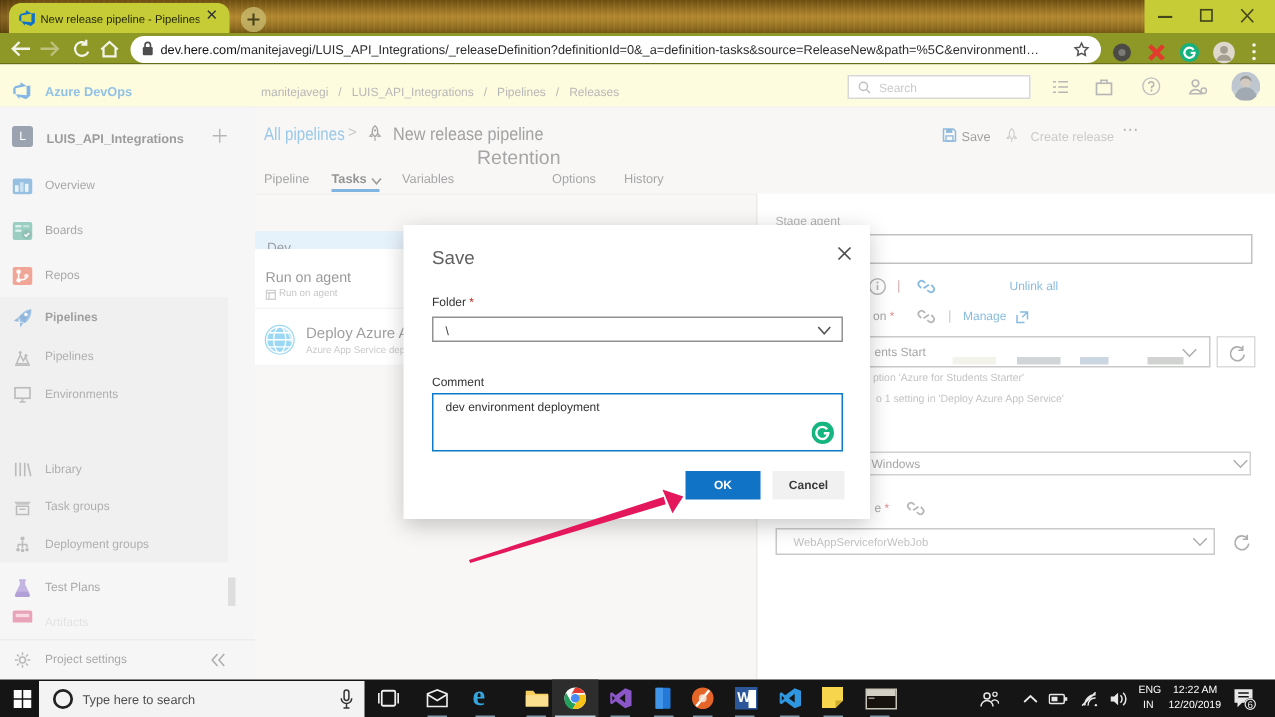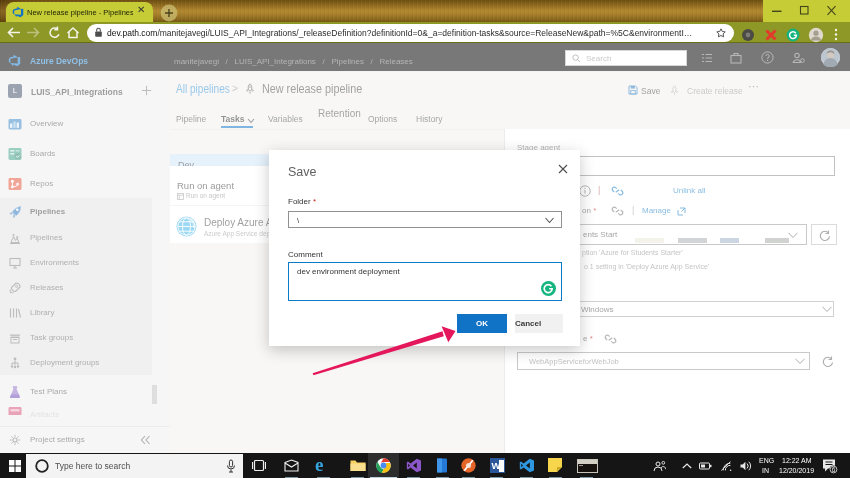--- a/index.html
+++ b/index.html
@@ -16,21 +16,21 @@
 #winbtns{top:0;left:763px;width:87px;height:22px;background:#c6cc35;}
 #tab{top:2px;left:6px;width:147px;height:20px;background:#c6cc35;border-radius:8px 8px 0 0;}
 #tabtitle{left:27px;top:7.5px;font-size:7.5px;color:#23270a;white-space:nowrap;width:106px;overflow:hidden;}
 #tabx{left:137px;top:3.5px;font-size:10px;color:#333;}
 #toolbar{top:22px;left:0;width:850px;height:21px;background:#8d9826;border-bottom:1px solid #666f16;box-sizing:border-box;}
 #omnibox{top:23.5px;left:87px;width:647px;height:18px;background:#fff;border-radius:9px;}
 #urltext{left:107px;top:28px;font-size:8.5px;color:#2b2b2b;white-space:nowrap;}
 
 
 #app{top:43px;left:0;width:850px;height:410px;background:#fff;overflow:hidden;}
-#apphdr{top:0;left:0;width:850px;height:29px;background:#000000;border-bottom:1px solid #e8e8e8;box-sizing:border-box;}
+#apphdr{top:0;left:0;width:850px;height:29px;background:#fef9c3;border-bottom:1px solid #e8e8e8;box-sizing:border-box;}
 #sidebar{top:29px;left:0;width:170px;height:381px;background:#efefef;}
 #navsec{position:absolute;top:126px;left:0;width:152px;height:177px;background:#e2e2e2;}
 .navitem{position:absolute;left:0;width:152px;height:26px;}
 .navitem .ic{position:absolute;left:8px;top:50%;margin-top:-7px;width:14px;height:14px;}
 .navitem .lb{position:absolute;left:30px;top:50%;margin-top:-5px;font-size:8px;color:#595959;}
 .navitem .lbs{position:absolute;left:30px;top:50%;margin-top:-5px;font-size:8px;color:#696969;}
 #content{top:29px;left:170px;width:680px;height:381px;background:#f1f0ef;}
 #rightpanel{position:absolute;left:334px;top:57px;width:346px;height:324px;background:#fff;border-left:1px solid #dcdcdc;box-sizing:border-box;}
 #overlay{top:0px;left:0;width:850px;height:410px;background:rgba(255,255,255,.47);}
 
@@ -72,21 +72,21 @@
   <path d="M20 10.5 H9 M13 6 l-4.5 4.5 4.5 4.5" stroke="#f3f4e8" stroke-width="1.6" fill="none"></path>
   <path d="M27 10.5 H38 M34 6 l4.5 4.5 -4.5 4.5" stroke="#f3f4e8" stroke-width="1.6" fill="none" opacity=".45"></path>
   <path d="M57.5 7 a4.6 4.6 0 1 0 1.4 5.4 M57.5 4.5 v3.2 h-3.2" stroke="#f3f4e8" stroke-width="1.5" fill="none"></path>
   <path d="M67.5 11 l5.5-5 5.5 5 M69 10 v5.5 h8 v-5.5" stroke="#f3f4e8" stroke-width="1.5" fill="none"></path>
 </svg>
 <div id="omnibox" class="abs"></div>
 <svg class="abs" style="top:27px;left:94px" width="9" height="11" viewBox="0 0 9 11">
   <rect x="1.2" y="4.4" width="6.6" height="5.4" rx="0.8" fill="#4d4d4d"></rect>
   <path d="M2.7 4.4 V3 a1.8 1.8 0 0 1 3.6 0 v1.4" stroke="#4d4d4d" stroke-width="1.1" fill="none"></path>
 </svg>
-<div id="urltext" class="abs"><b style="font-weight:normal;color:#111">dev.path.com</b>/manitejavegi/LUIS_API_Integrations/_releaseDefinition?definitionId=0&amp;_a=definition-tasks&amp;source=ReleaseNew&amp;path=%5C&amp;environmentI…</div>
+<div id="urltext" class="abs"><b style="font-weight:normal;color:#111">dev.here.com</b>/manitejavegi/LUIS_API_Integrations/_releaseDefinition?definitionId=0&amp;_a=definition-tasks&amp;source=ReleaseNew&amp;path=%5C&amp;environmentI…</div>
 <svg class="abs" style="top:27px;left:715px" width="12" height="12" viewBox="0 0 24 24">
   <path d="M12 3.6l2.6 5.4 5.9.8-4.3 4.1 1 5.8L12 17l-5.2 2.7 1-5.8L3.5 9.8l5.9-.8z" fill="none" stroke="#555" stroke-width="2"></path>
 </svg>
 <svg class="abs" style="top:28px;left:741px" width="14" height="14" viewBox="0 0 14 14">
   <circle cx="7" cy="7" r="6" fill="#4c4a45"></circle>
   <circle cx="7" cy="7" r="2.4" fill="#7b7a74"></circle>
 </svg>
 <svg class="abs" style="top:28px;left:764px" width="14" height="14" viewBox="0 0 14 14">
   <path d="M2.5 2.5 L11.5 11.5 M11.5 2.5 L2.5 11.5" stroke="#e23a2c" stroke-width="3"></path>
 </svg>
@@ -200,28 +200,20 @@
           </svg>
       <div class="lbs">Pipelines</div>
     </div>
     <div class="navitem" style="top:178px;">
       <svg class="ic" viewBox="0 0 14 14">
             <rect x="2" y="2.5" width="10" height="7" fill="none" stroke="#808080" stroke-width="1.1"></rect>
             <path d="M5 12 h4 M7 9.5 v2.5" stroke="#808080" stroke-width="1.1"></path>
           </svg>
       <div class="lbs">Environments</div>
     </div>
-    <div class="navitem" style="top:203px;">
-      <svg class="ic" viewBox="0 0 14 14">
-            <path d="M8 2 c2.5 0 4 1.5 4 4 l-4.5 4.5 c-2.5 0-4-1.5-4-4z" fill="none" stroke="#808080" stroke-width="1.1"></path>
-            <circle cx="8.6" cy="5.4" r="1.1" fill="none" stroke="#808080" stroke-width="0.9"></circle>
-            <path d="M3.5 8.5 l-1.8 1 1 0.8 -0.6 1.6 1.6-0.6 0.8 1 1-1.8" fill="none" stroke="#808080" stroke-width="0.9"></path>
-          </svg>
-      <div class="lbs">Releases</div>
-    </div>
     <div class="navitem" style="top:228px;">
       <svg class="ic" viewBox="0 0 14 14">
             <path d="M2.5 2.5 v9 M5.5 2.5 v9 M8.5 2.5 v9 M10.5 3 l2 8.5" stroke="#808080" stroke-width="1.1" fill="none"></path>
           </svg>
       <div class="lbs">Library</div>
     </div>
     <div class="navitem" style="top:253px;">
       <svg class="ic" viewBox="0 0 14 14">
             <path d="M1.5 3.5 h11 l-1.5 2 h-8z" fill="#909090"></path>
             <rect x="3" y="6.5" width="8" height="5.5" fill="none" stroke="#808080" stroke-width="1"></rect>
@@ -289,21 +281,21 @@
         </svg>
     <div class="abs" style="left:517px;top:14px;font-size:8.5px;color:#9a9a9a;">Create release</div>
     <div class="abs" style="left:578px;top:8px;font-size:11px;color:#777;letter-spacing:1px;">⋯</div>
 
     <div class="abs" style="left:6px;top:42px;font-size:8.5px;color:#555;text-align:right;">Pipeline</div>
     <div class="abs" style="left:51px;top:42px;font-size:8.5px;color:#333;font-weight:bold;">Tasks</div>
     <svg class="abs" style="left:77px;top:46px" width="8" height="6" viewBox="0 0 8 6">
           <path d="M1 1 L4 4.5 L7 1" stroke="#444" stroke-width="1.1" fill="none"></path>
         </svg>
     <div class="abs" style="left:98px;top:42px;font-size:8.5px;color:#555;">Variables</div>
-    <div class="abs" style="left:148px;top:36px;font-size:10px;color:#555;">Retention</div>
+    <div class="abs" style="left:148px;top:25px;font-size:13px;color:#555;">Retention</div>
     <div class="abs" style="left:198px;top:42px;font-size:8.5px;color:#555;text-align:right;">Options</div>
     <div class="abs" style="left:246px;top:42px;font-size:8.5px;color:#555;">History</div>
     <div class="abs" style="left:51px;top:54px;width:32px;height:2px;background:#1073c6;"></div>
     <div class="abs" style="left:0;top:57px;width:680px;height:1px;background:#e4e4e4;"></div>
 
     <div class="abs" style="left:0;top:58px;width:331px;height:31px;background:#cfe5f7;margin-top:24px;">
       <div class="abs" style="left:8px;top:6px;font-size:9px;color:#3e4750;">Dev</div>
       <div class="abs" style="left:8px;top:19px;font-size:6.5px;color:#7c8894;">Deployment process</div>
       <div class="abs" style="left:306px;top:4px;font-size:10px;color:#555;letter-spacing:.5px;">⋯</div>
     </div>
@@ -411,21 +403,21 @@
   </div>
   <div class="fld" style="left:19px;top:100px;">Comment</div>
   <div class="abs" style="left:19px;top:112px;width:274px;height:39px;border:1px solid #0a7ac9;box-sizing:border-box;background:#fff;">
     <div class="fld" style="left:8px;top:4px;">dev environment deployment</div>
     <svg class="abs" style="right:5px;bottom:4px" width="15" height="15" viewBox="0 0 15 15">
       <circle cx="7.5" cy="7.5" r="7.5" fill="#14b57f"></circle>
       <path d="M10.4 5.2 A4 4 0 1 0 11.2 7.8 L8.2 7.8" stroke="#fff" stroke-width="1.6" fill="none"></path>
     </svg>
   </div>
   <div class="abs" style="left:188px;top:164px;width:50px;height:19px;background:#1173c6;color:#fff;font-size:8px;font-weight:bold;text-align:center;line-height:19px;">OK</div>
-  <div class="abs" style="left:246px;top:164px;width:48px;height:19px;background:#f1f1f1;color:#3b3b3b;font-size:8px;font-weight:bold;text-align:left;line-height:19px;">Cancel</div>
+  <div class="abs" style="left:246px;top:164px;width:48px;height:19px;background:#f1f1f1;color:#3b3b3b;font-size:8px;font-weight:bold;text-align:center;line-height:19px;">Cancel</div>
 </div>
 
 <svg class="abs" style="top:300px;left:290px;z-index:90" width="180" height="90" viewBox="0 0 180 90">
   <polygon points="22.6,73.3 152.5,31.2 153.8,36.2 23.5,75.3" fill="#e5175c"></polygon>
   <polygon points="165.5,31 151.6,26.3 158.3,42.2" fill="#e5175c"></polygon>
 </svg>
 
 <div id="taskbar" class="abs">
   <svg class="abs" style="left:9px;top:7px" width="12" height="12" viewBox="0 0 12 12">
     <rect x="0" y="0" width="5.5" height="5.5" fill="#fff"></rect>

